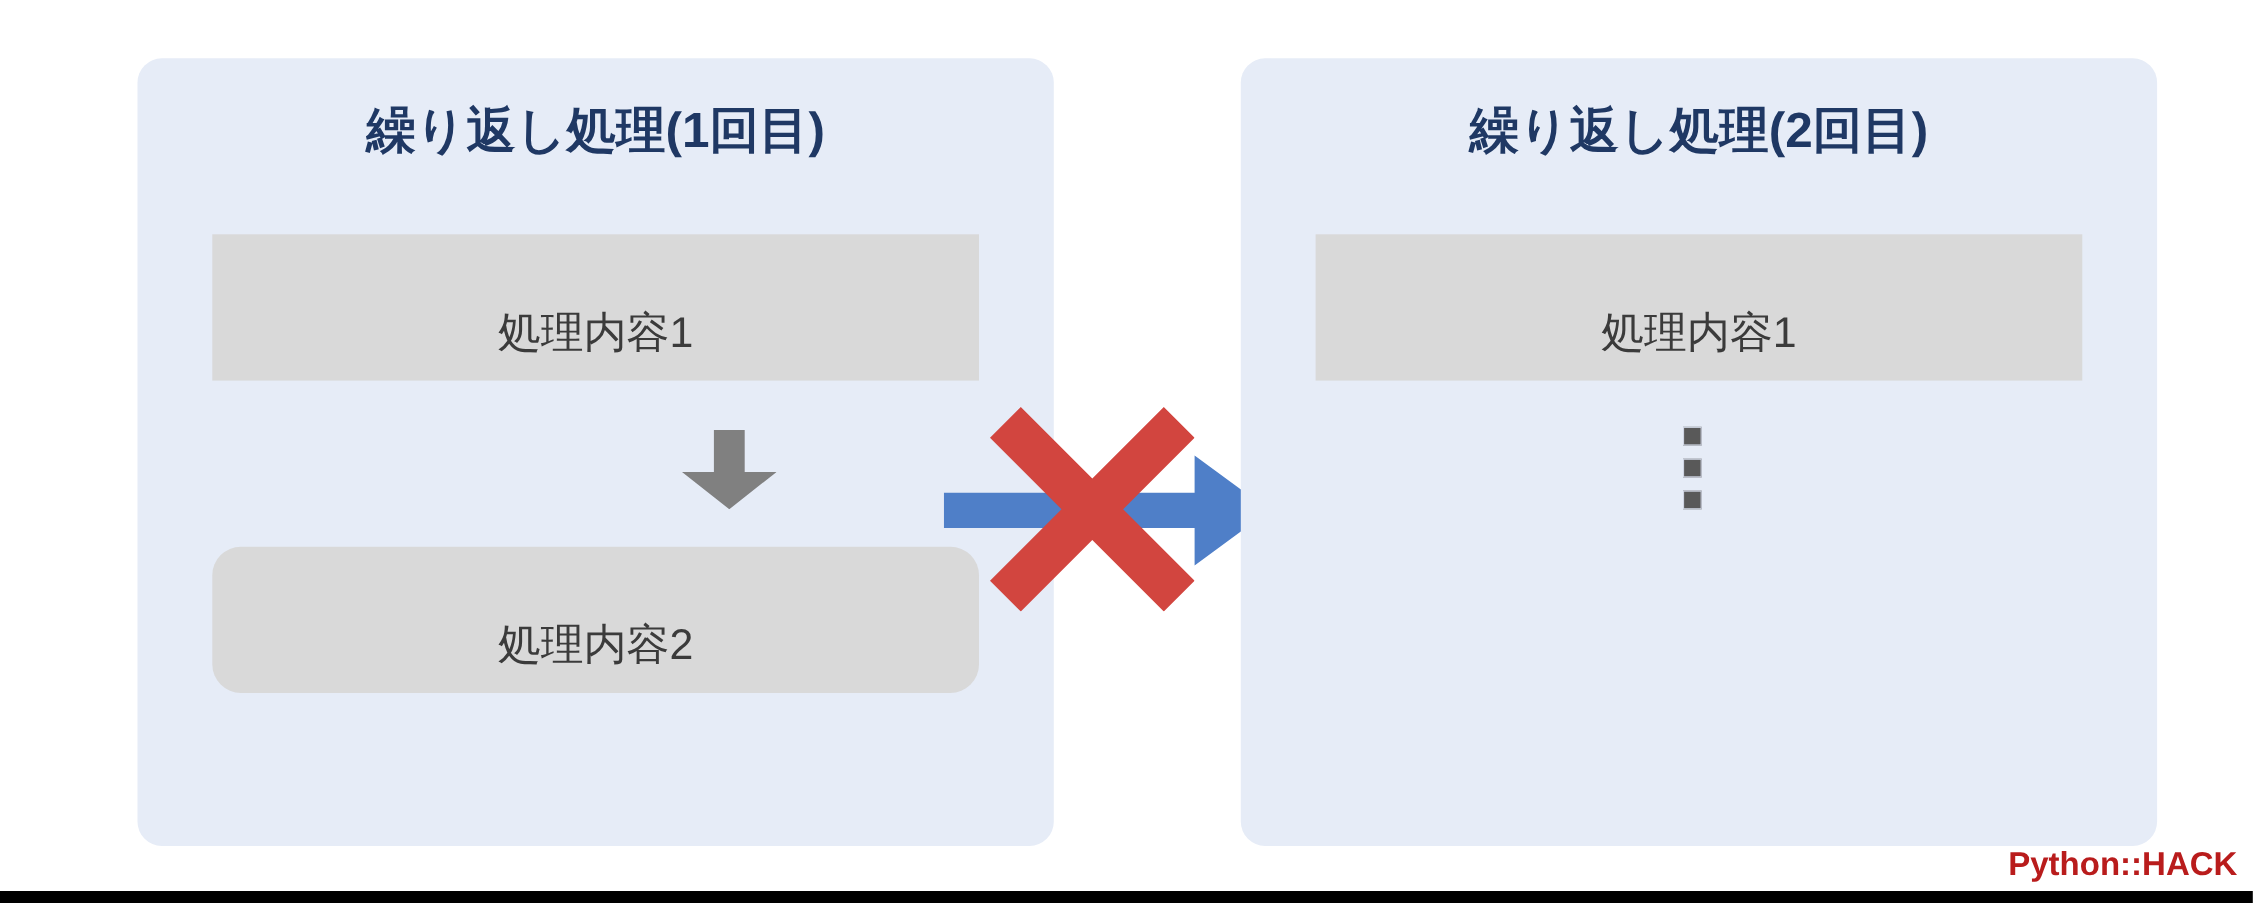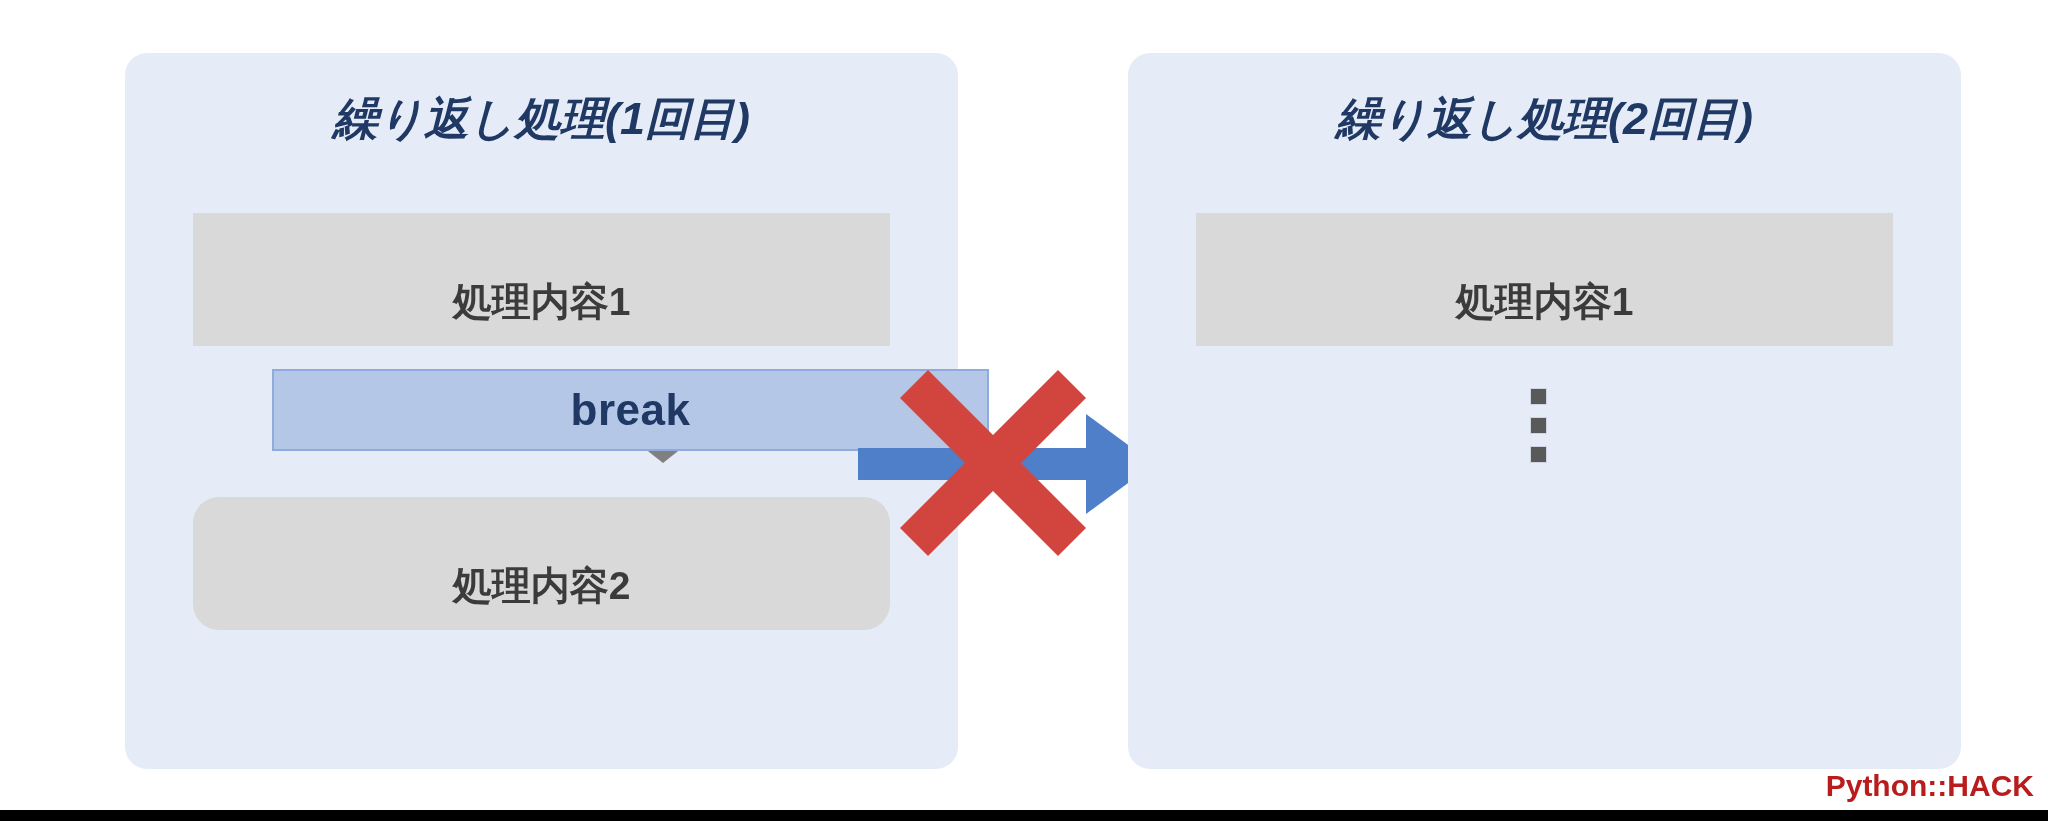--- a/index.html
+++ b/index.html
@@ -45,35 +45,34 @@
     left: 0;
     right: 0;
     top: 40px;
     text-align: center;
     font-size: 45px;
     font-weight: bold;
     color: #1f3864;
     letter-spacing: 0px;
     line-height: 1.15;
     white-space: nowrap;
-    font-style: italic;
   }
 
   
   .step-box {
     position: absolute;
     background: #d9d9d9;
     display: flex;
     align-items: center;
     justify-content: center;
     box-sizing: border-box;
   }
   .step-label {
     font-size: 39px;
-    font-weight: bold;
+    font-weight: normal;
     color: #3b3b3b;
     white-space: nowrap;
     margin-top: 44px;
   }
 
   
   #step-1-left {
     left: 68px;
     top: 160px;
     width: 697px;
@@ -198,23 +197,20 @@
     <div class="step-box" id="step-1-left">
       <span class="step-label">処理内容1</span>
     </div>
 
     <div id="down-arrow">
       <svg width="86" height="72" viewBox="0 0 86 72" xmlns="http://www.w3.org/2000/svg">
         <polygon points="29,0 57,0 57,38 86,38 43,72 0,38 29,38" fill="#808080"></polygon>
       </svg>
     </div>
 
-    <div id="break-box">
-      <span id="break-label">break</span>
-    </div>
 
     <div class="step-box" id="step-2-left">
       <span class="step-label">処理内容2</span>
     </div>
 
   </div>
 
   <div id="blocked-arrow">
     <svg width="296" height="132" viewBox="0 0 296 132" xmlns="http://www.w3.org/2000/svg">
       <polygon points="0,50 228,50 228,16 296,66 228,116 228,82 0,82" fill="#4f7fc8"></polygon>

